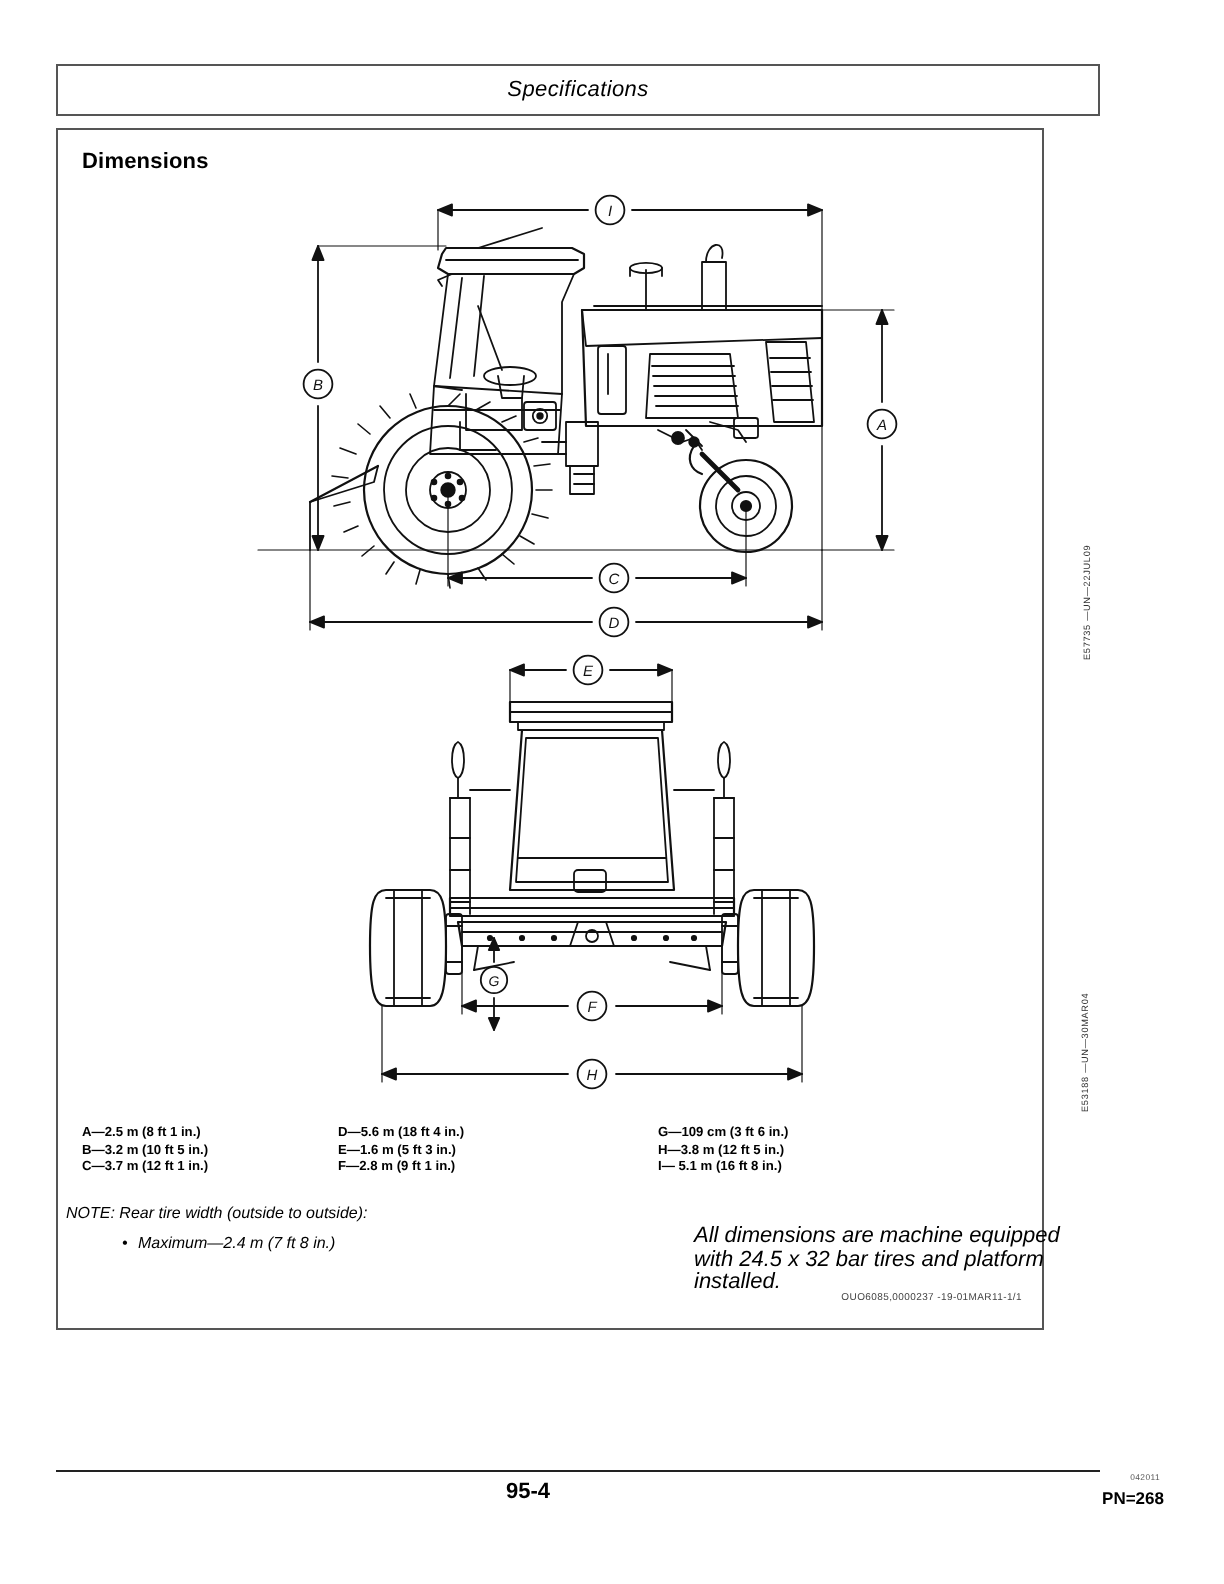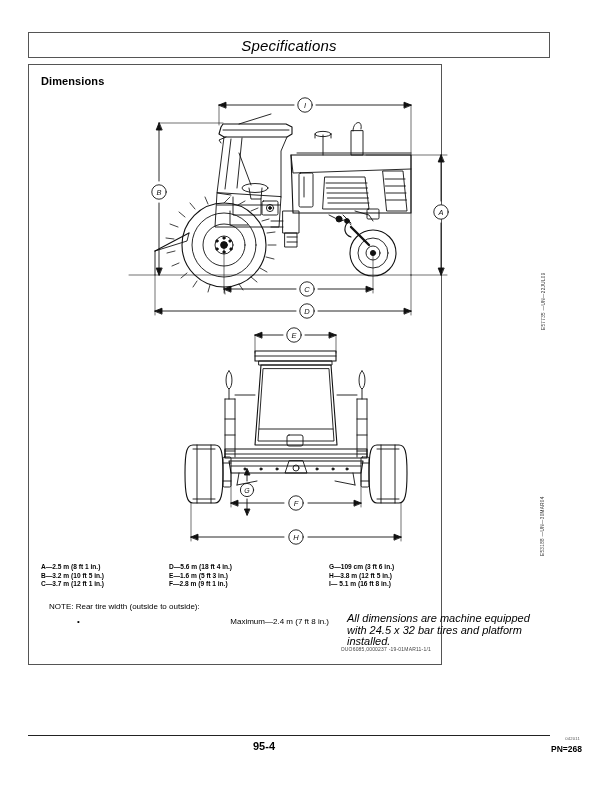--- a/index.html
+++ b/index.html
@@ -15,26 +15,26 @@
 
   
   .header-box{
     position:absolute;left:28px;top:32px;width:522px;height:26px;
     border:1px solid #555;
     box-sizing:border-box;
   }
   .header-title{
     position:absolute;left:0;top:0;width:100%;height:100%;
     display:flex;align-items:center;justify-content:center;
-    font-style:italic;font-size:15px;letter-spacing:.2px;
+    font-style:italic;font-size:11px;letter-spacing:.2px;
   }
 
   
   .content-box{
-    position:absolute;left:28px;top:64px;width:414px;height:601px;
+    position:absolute;left:28px;top:64px;width:494px;height:601px;
     border:1px solid #555;
     box-sizing:border-box;
   }
   .section-title{
     position:absolute;left:12px;top:10px;
     font-size:11px;font-weight:bold;letter-spacing:.1px;
   }
 
   
   .fig{position:absolute;}
@@ -58,24 +58,24 @@
     font-size:6.6px;font-weight:bold;line-height:8.6px;
   }
   .legend-col{position:absolute;top:0;}
   .legend-col.c1{left:0px;}
   .legend-col.c2{left:128px;}
   .legend-col.c3{left:288px;}
   .legend-col div{white-space:nowrap;}
 
   
   .note{
-    position:absolute;left:20px;top:536px;width:280px;
-    font-size:8px;line-height:11.5px;
-  }
-  .note-bullets{margin:3px 0 0 28px;text-align:right;}
+    position:absolute;left:4px;top:536px;width:280px;
+    font-size:8px;font-style:italic;line-height:11.5px;
+  }
+  .note-bullets{margin:3px 0 0 28px;}
   .note-bullets div{white-space:nowrap;position:relative;padding-left:8px;}
   .note-bullets div:before{
     content:"\2022";position:absolute;left:0;top:0;
   }
   .note-right{
     position:absolute;left:318px;top:548px;width:200px;
     font-size:11px;font-style:italic;line-height:11.5px;
   }
 
   

